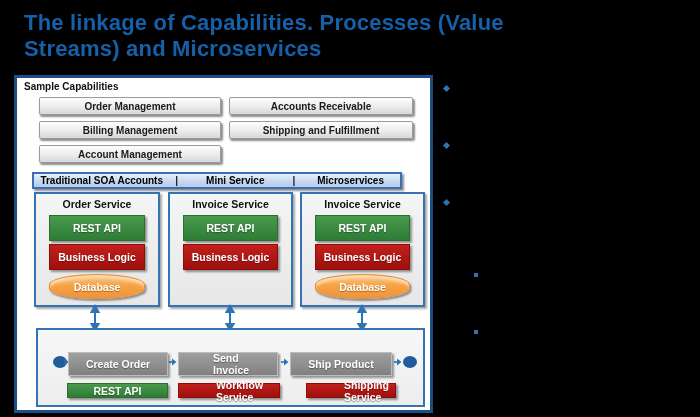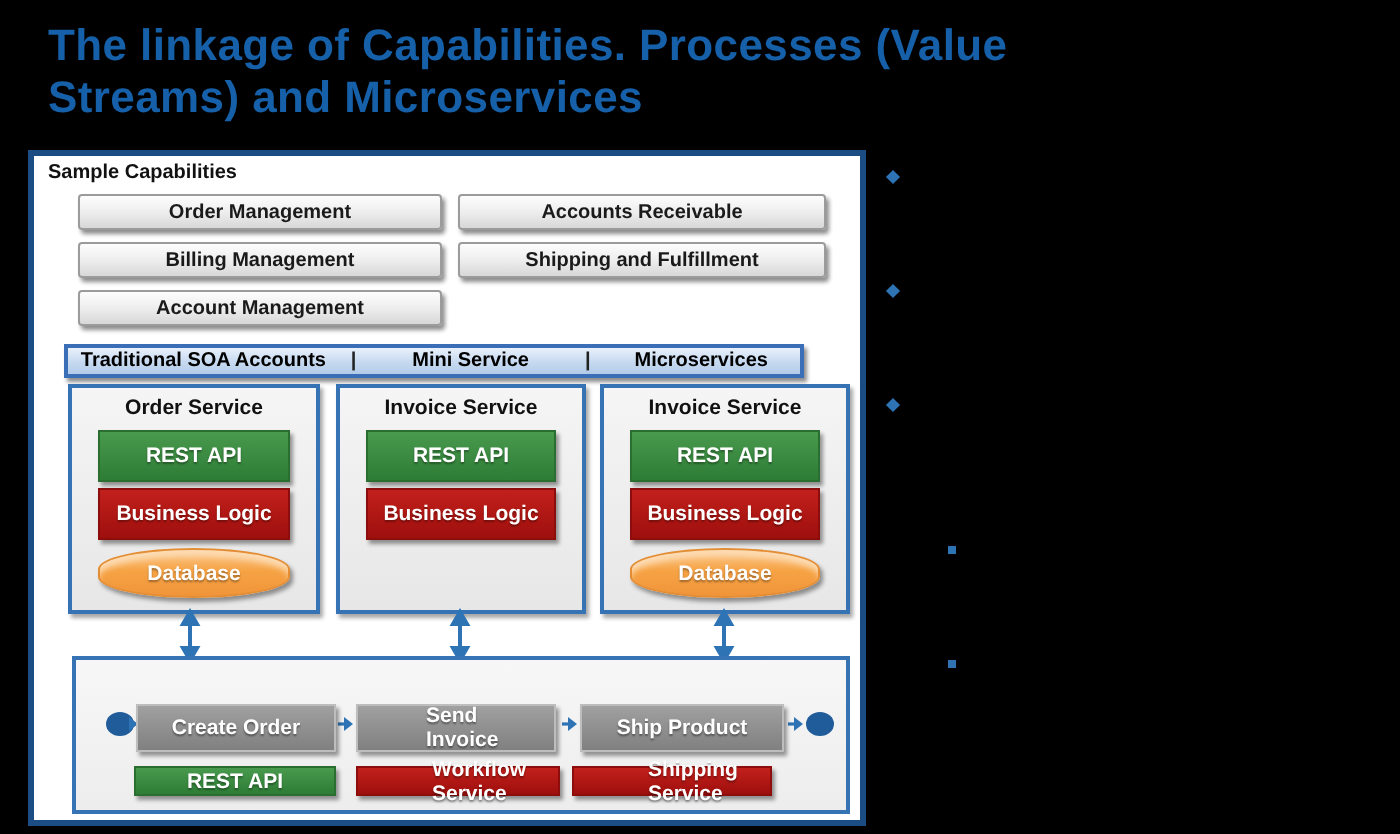--- a/index.html
+++ b/index.html
@@ -73,21 +73,21 @@
   .s2{left:140px;width:100px;padding-left:34px;}
   .s3{left:252px;width:102px;}
   .ssvc{position:absolute;top:53px;height:15px;box-sizing:border-box;
         display:flex;align-items:center;justify-content:center;
         font-size:10.5px;font-weight:bold;color:#fff;
         box-shadow:1.5px 2px 2px rgba(0,0,0,0.4);text-shadow:0 1px 1px rgba(0,0,0,0.35);}
   .ssvc.green{background:linear-gradient(#489a4e,#2e7c35);border:1px solid #2a6e30;}
   .ssvc.red{background:linear-gradient(#c2201c,#9e0f0d);border:1px solid #8c0d0b;padding-left:37px;}
   .ss1{left:29px;width:101px;}
   .ss2{left:140px;width:102px;}
-  .ss3{left:248px;width:100px;}
+  .ss3{left:268px;width:90px;}
 
   
   .bullet-d{position:absolute;width:5px;height:5px;background:#2E74B5;transform:rotate(45deg);}
   .bullet-s{position:absolute;width:4px;height:4px;background:#2E74B5;}
   .bd1{left:444px;top:86px;} .bd2{left:444px;top:143px;} .bd3{left:444px;top:200px;}
   .bs1{left:474px;top:273px;} .bs2{left:474px;top:330px;}
 </style>
 </head>
 <body>
 

